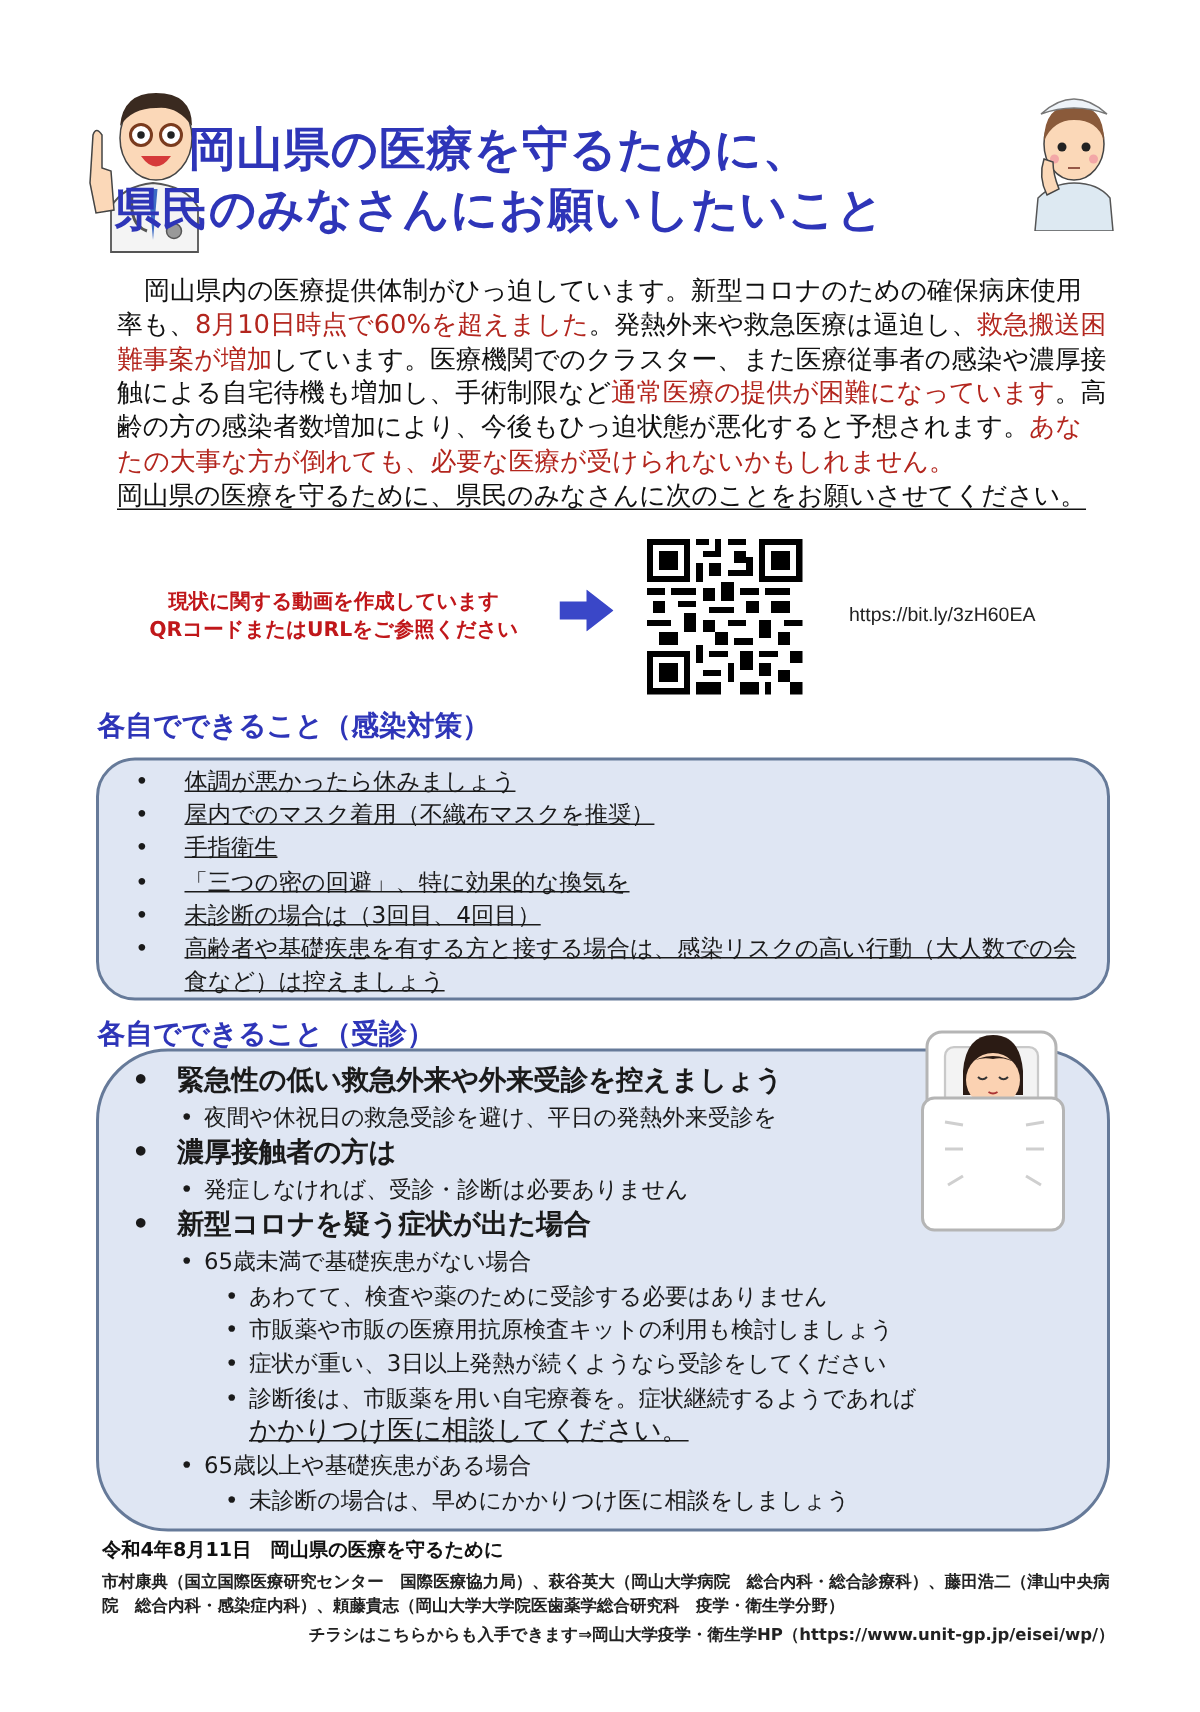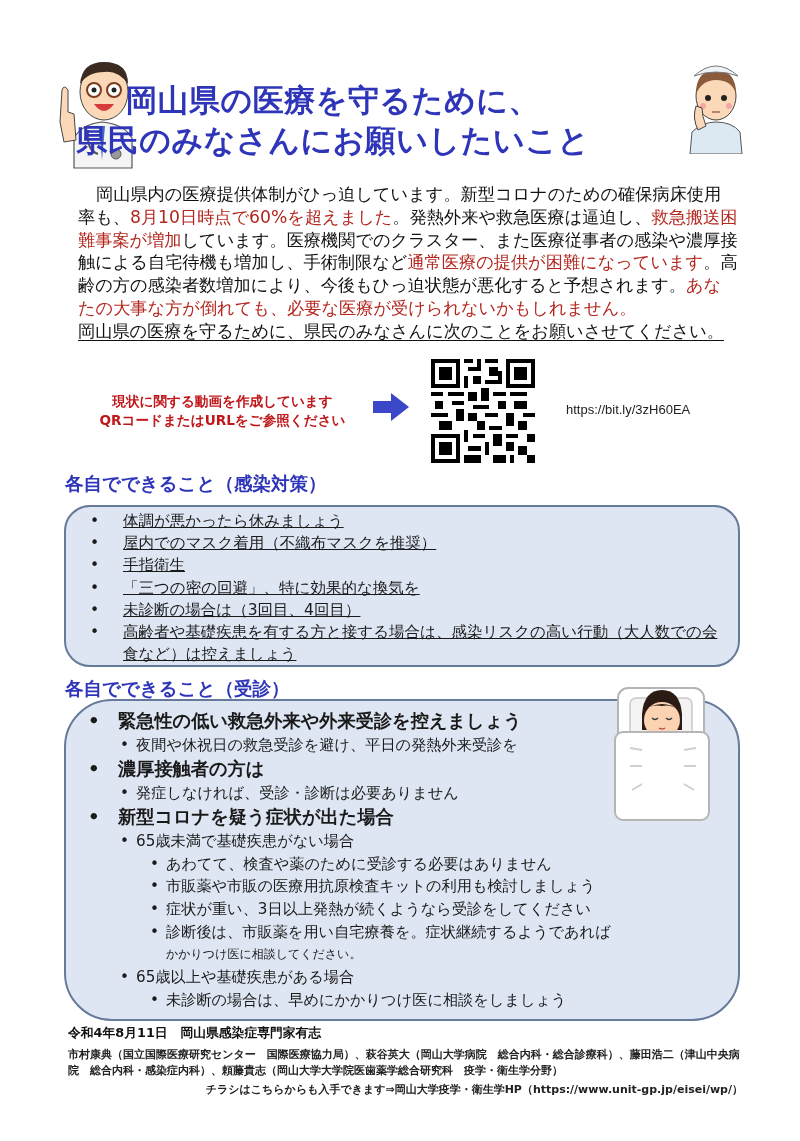--- a/index.html
+++ b/index.html
@@ -39,21 +39,21 @@
   .list1 .it { position:relative; padding-left:33px;text-decoration:underline; }
   .list1 .it::before { content:"•"; position:absolute; left:0; top:0; }
 
   .list2 { left:88px; top:708px; color:#1a1a1a; }
   .list2 .l0 { font-size:18.2px; line-height:25.5px; position:relative; padding-left:30px;font-weight:bold; }
   .list2 .l0::before { content:"•"; position:absolute; left:0; }
   .list2 .l1 { font-size:15.2px; line-height:22.7px; position:relative; padding-left:48px; }
   .list2 .l1::before { content:"•"; position:absolute; left:32px; }
   .list2 .l2 { font-size:15.2px; line-height:22.7px; position:relative; padding-left:78px; }
   .list2 .l2::before { content:"•"; position:absolute; left:62px; }
-  .list2 .cont { padding-left:78px; font-size:12px; line-height:22.7px; }
+  .list2 .cont { padding-left:78px; font-size:18px; line-height:22.7px;text-decoration:underline; }
 
   
   .foot-date { left:68px; top:1025px; font-weight:bold; font-size:12.8px; color:#111; }
   .foot-authors { left:68px; top:1047px; width:680px; font-weight:bold; font-size:11px; line-height:15.5px; color:#222; }
   .foot-link { right:57px; top:1082px; font-weight:bold; font-size:11px; color:#222; }
 </style>
 </head>
 <body>
 
 <div class="abs" style="left:52px;top:50px;width:100px;height:120px;">
@@ -206,15 +206,15 @@
   <div class="l1">65歳未満で基礎疾患がない場合</div>
   <div class="l2">あわてて、検査や薬のために受診する必要はありません</div>
   <div class="l2">市販薬や市販の医療用抗原検査キットの利用も検討しましょう</div>
   <div class="l2">症状が重い、3日以上発熱が続くようなら受診をしてください</div>
   <div class="l2">診断後は、市販薬を用い自宅療養を。症状継続するようであれば</div>
   <div class="cont">かかりつけ医に相談してください。</div>
   <div class="l1">65歳以上や基礎疾患がある場合</div>
   <div class="l2">未診断の場合は、早めにかかりつけ医に相談をしましょう</div>
 </div>
 
-<div class="abs foot-date">令和4年8月11日　岡山県感染症専門家有志</div>
+<div class="abs foot-date">令和4年8月11日　岡山県の医療を守るために</div>
 <div class="abs foot-authors">市村康典（国立国際医療研究センター　国際医療協力局）、萩谷英大（岡山大学病院　総合内科・総合診療科）、藤田浩二（津山中央病院　総合内科・感染症内科）、頼藤貴志（岡山大学大学院医歯薬学総合研究科　疫学・衛生学分野）</div>
 <div class="abs foot-link">チラシはこちらからも入手できます⇒岡山大学疫学・衛生学HP（https://www.unit-gp.jp/eisei/wp/）</div>
 
 </body></html>

